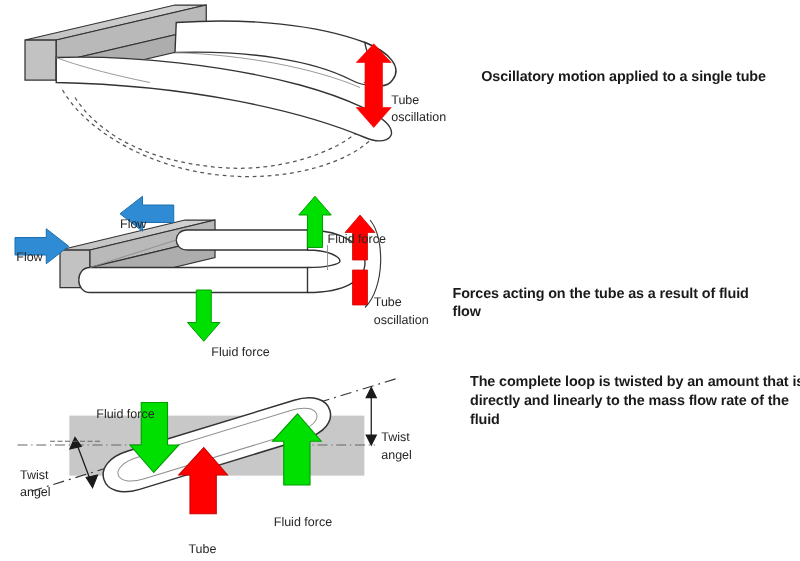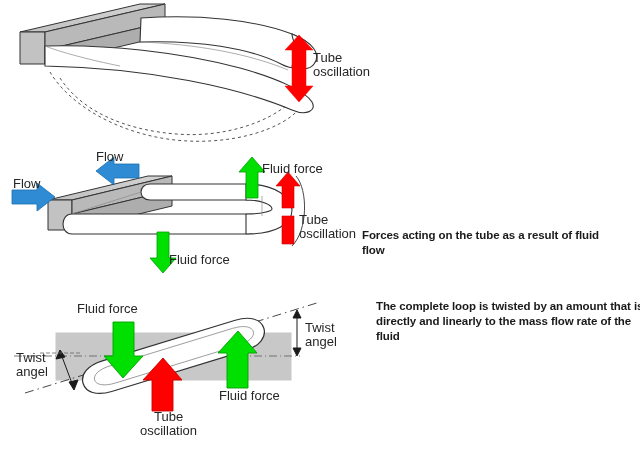--- a/index.html
+++ b/index.html
@@ -35,24 +35,25 @@
     color: #1a1a1a;
     letter-spacing: -0.1px;
   }
   .cap1 { left: 385px; top: 55px; width: 250px; }
   .cap2 { left: 362px; top: 180px; width: 260px; margin-top: 48px; }
   .cap3 { left: 362px; top: 299px; width: 268px; margin-left: 14px; }
 
   .lbl {
     position: absolute;
     font-family: "Liberation Sans", sans-serif;
-    font-size: 13px;
+    font-size: 10px;
     line-height: 13.5px;
     color: #262626;
     white-space: pre-line;
+    margin-top: 23px;
   }
   .lbl-tube-osc-1 { left: 313px; top: 51px; }
   .lbl-flow-top   { left: 96px;  top: 150px; }
   .lbl-flow-left  { left: 13px;  top: 177px; }
   .lbl-ff-up-1    { left: 262px; top: 162px; }
   .lbl-tube-osc-2 { left: 299px; top: 213px; }
   .lbl-ff-down-1  { left: 169px; top: 253px; }
   .lbl-ff-down-2  { left: 77px;  top: 302px; }
   .lbl-ff-up-2    { left: 219px; top: 389px; }
   .lbl-tube-osc-3 { left: 140px; top: 410px; text-align: center; }
@@ -215,20 +216,21 @@
         <polygon points="74,390 69,382 78,380"></polygon>
       </g>
 
       <line x1="40" y1="353" x2="80" y2="353" stroke="#666666" stroke-width="0.8" stroke-dasharray="4,2"></line>
     </g>
   </svg>
 
   <div class="lbl lbl-tube-osc-1">Tube
 oscillation</div>
 
+  <div class="caption cap1">Oscillatory motion applied to a single tube</div>
 
   <div class="lbl lbl-flow-top">Flow</div>
 
   <div class="lbl lbl-flow-left">Flow</div>
 
   <div class="lbl lbl-ff-up-1">Fluid force</div>
 
   <div class="lbl lbl-tube-osc-2">Tube
 oscillation</div>
 

